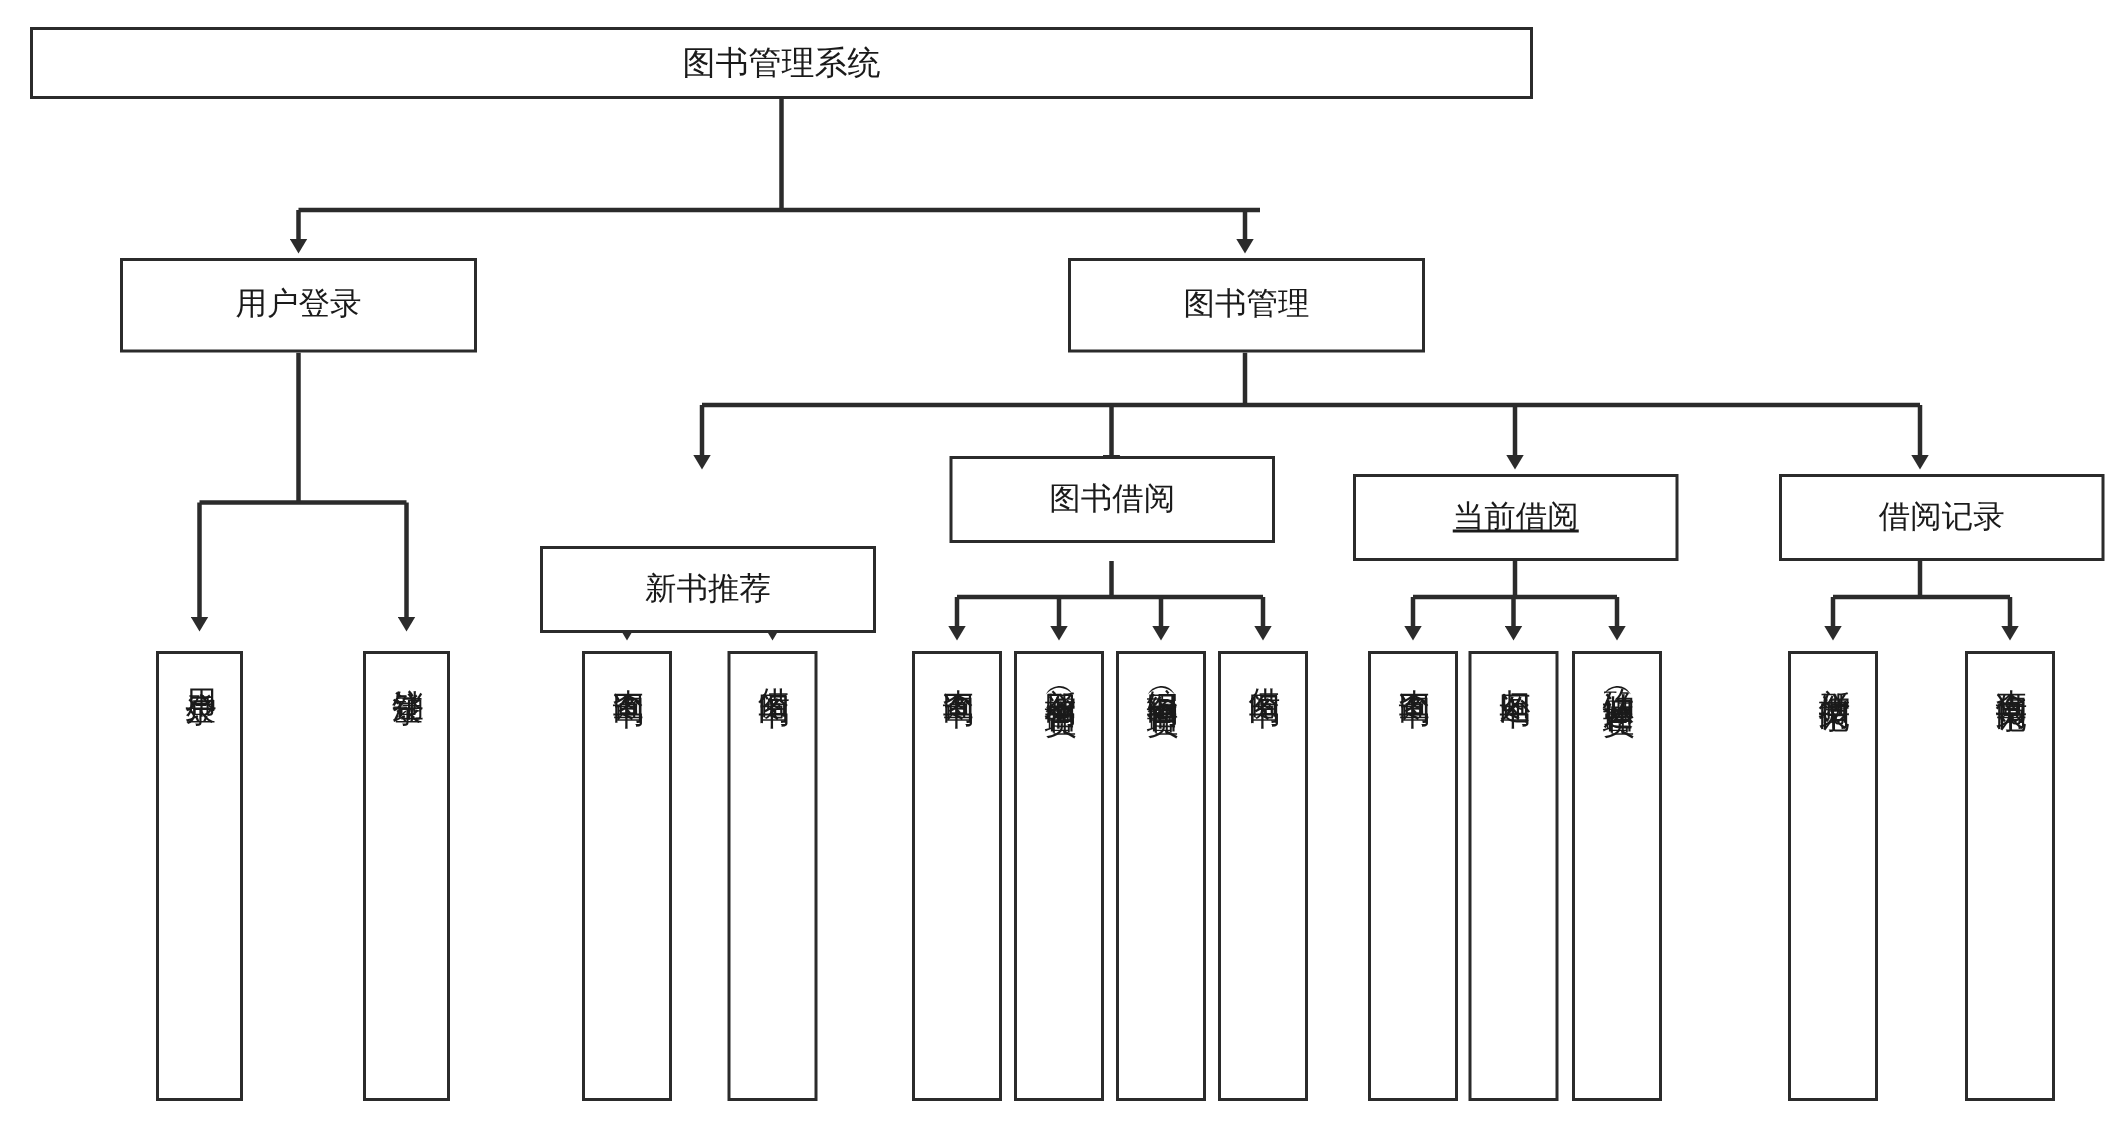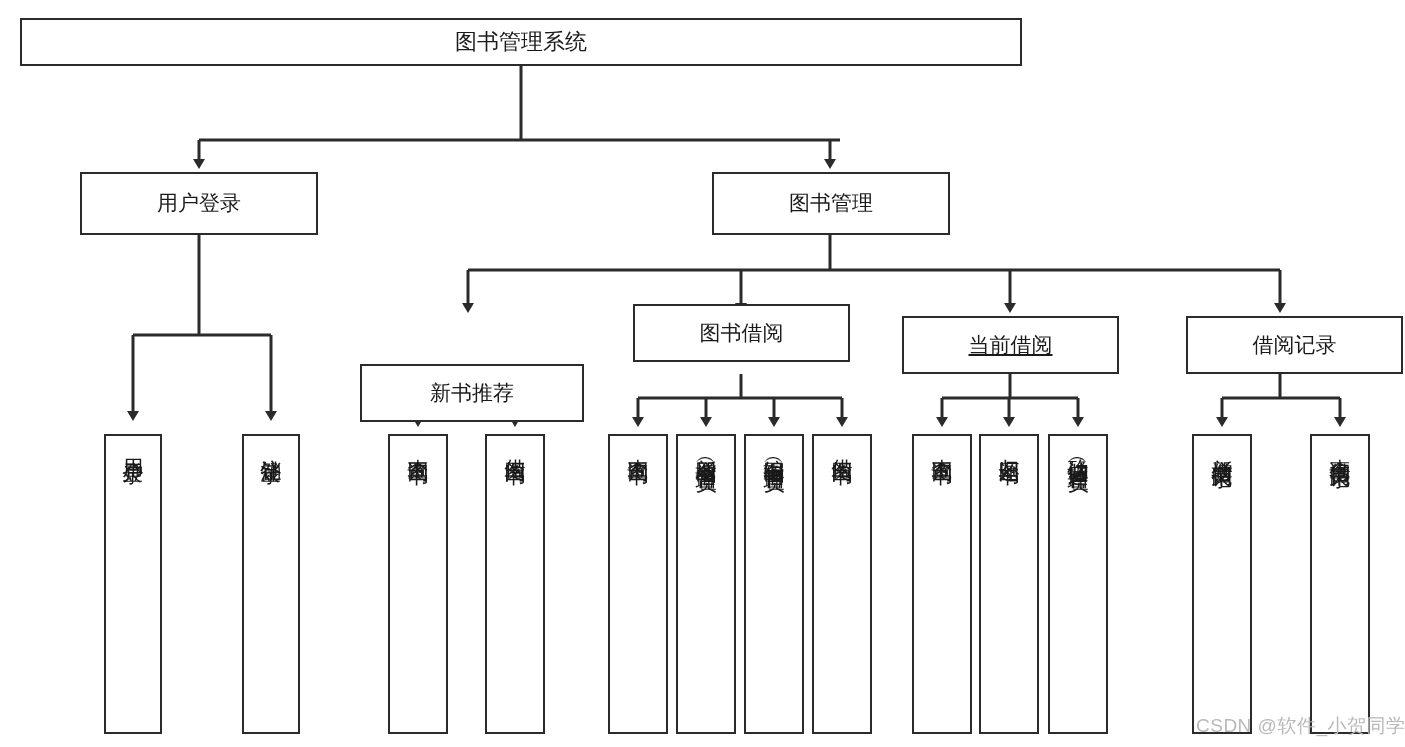--- a/index.html
+++ b/index.html
@@ -185,15 +185,14 @@
     <span class="label">确认归还（管理员）</span>
   </div>
 
   <div class="node vertical" style="left:1192px; top:434px; width:60px; height:300px;">
     <span class="label">新增借阅记录</span>
   </div>
   <div class="node vertical" style="left:1310px; top:434px; width:60px; height:300px;">
     <span class="label">查询借阅记录</span>
   </div>
 
-  <div class="watermark" style="left:1196px; top:713px;">CSDN @软件_小贺同学</div>
 
 </div>
 
 </body></html>

